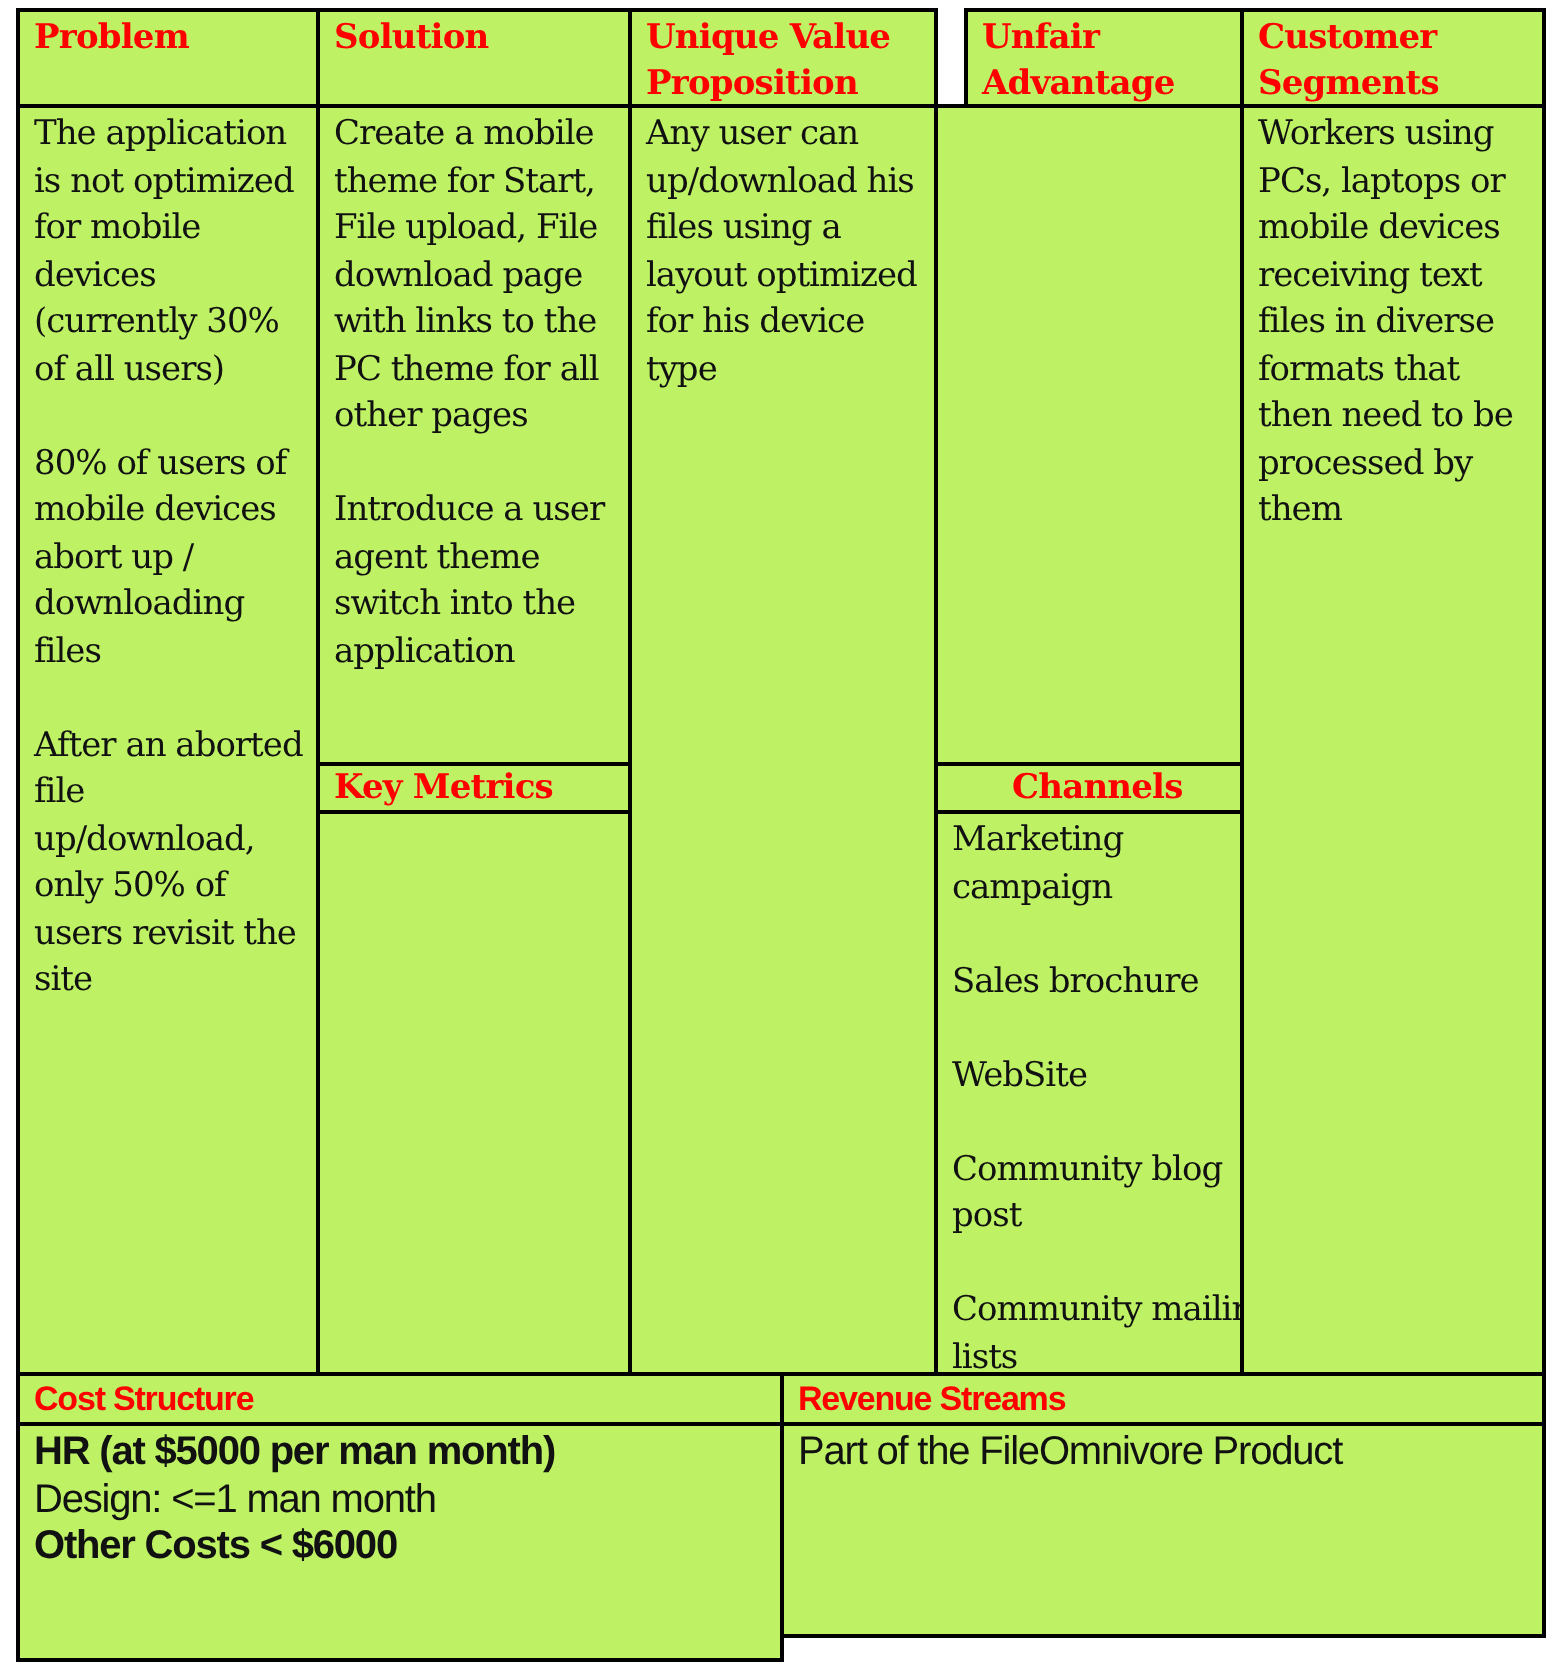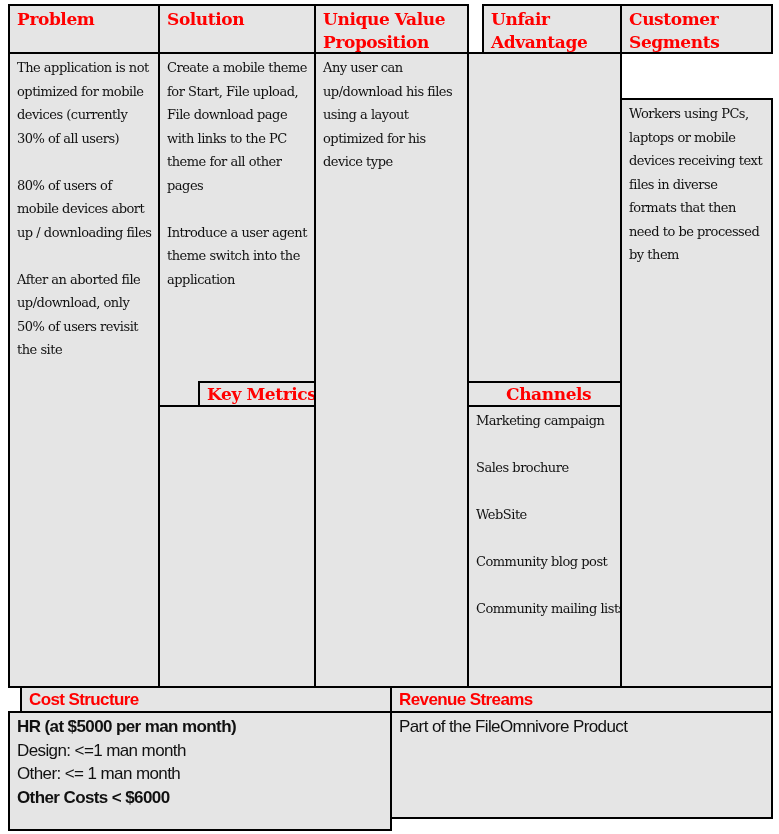--- a/index.html
+++ b/index.html
@@ -1,26 +1,26 @@
 <!DOCTYPE html>
 <html><head>
 <meta charset="utf-8">
 <style>
   html, body { margin:0; padding:0; background:#ffffff; }
   body { width:779px; height:834px; position:relative; overflow:hidden;
          font-family:"DejaVu Serif", "Liberation Serif", serif; color:#111; }
   .canvas { position:absolute; left:0; top:0; width:779px; height:834px; }
-  .cell { position:absolute; box-sizing:border-box; border:2px solid #000; background:#e5e5e5; }
+  .cell { position:absolute; box-sizing:border-box; border:2px solid #000; background:#bef264; }
   .hdr { color:#ff0000; font-weight:bold; font-size:17px; line-height:23px; padding:2px 0 0 7px;
          font-family:"DejaVu Serif", serif; letter-spacing:-0.4px; }
-  .body { font-size:13px; line-height:23.5px; padding:2px 4px 0 7px; letter-spacing:-0.5px;
+  .body { font-size:17px; line-height:23.5px; padding:2px 4px 0 7px; letter-spacing:-0.5px;
           white-space:pre-line; }
   .bhdr { color:#ff0000; font-weight:bold; font-size:17px; line-height:22px; padding:1px 0 0 7px;
           font-family:"Liberation Sans", sans-serif; letter-spacing:-0.6px; }
-  .bbody { font-family:"Liberation Sans", sans-serif; font-size:17px; line-height:23.5px; padding:2px 4px 0 7px; letter-spacing:-0.6px; }
+  .bbody { font-family:"Liberation Sans", sans-serif; font-size:20px; line-height:23.5px; padding:2px 4px 0 7px; letter-spacing:-0.6px; }
   .bbody .b { font-weight:bold; }
 </style>
 </head>
 <body>
 
 <div class="canvas">
 
   <div class="cell" style="left:8px;top:4px;width:152px;height:50px;">
     <div class="hdr">Problem</div>
   </div>
@@ -36,21 +36,21 @@
   <div class="cell" style="left:158px;top:4px;width:158px;height:50px;">
     <div class="hdr">Solution</div>
   </div>
 
   <div class="cell" style="left:158px;top:52px;width:158px;height:378px;">
     <div class="body">Create a mobile theme for Start, File upload, File download page with links to the PC theme for all other pages
 
 Introduce a user agent theme switch into the application</div>
   </div>
 
-  <div class="cell" style="left:158px;top:381px;width:185px;height:26px;margin-left:40px;">
+  <div class="cell" style="left:158px;top:381px;width:185px;height:26px;">
     <div class="hdr" style="padding-top:0;line-height:22px;">Key Metrics</div>
   </div>
 
   <div class="cell" style="left:158px;top:405px;width:158px;height:283px;">
     <div class="body"></div>
   </div>
 
   <div class="cell" style="left:314px;top:52px;width:155px;height:636px;">
     <div class="body">Any user can up/download his files using a layout optimized for his device type</div>
   </div>
@@ -80,33 +80,32 @@
 
 Community blog post
 
 Community mailing lists</div>
   </div>
 
   <div class="cell" style="left:620px;top:4px;width:153px;height:50px;">
     <div class="hdr">Customer Segments</div>
   </div>
 
-  <div class="cell" style="left:620px;top:52px;width:153px;height:636px;margin-top:46px;">
+  <div class="cell" style="left:620px;top:52px;width:153px;height:636px;">
     <div class="body">Workers using PCs, laptops or mobile devices receiving text files in diverse formats that then need to be processed by them</div>
   </div>
 
-  <div class="cell" style="left:20px;top:686px;width:384px;height:42px;">
+  <div class="cell" style="left:8px;top:686px;width:384px;height:42px;">
     <div class="bhdr">Cost Structure</div>
   </div>
 
   <div class="cell" style="left:8px;top:711px;width:384px;height:120px;">
     <div class="bbody">
       <div class="b">HR (at $5000 per man month)</div>
       <div>Design: &lt;=1 man month</div>
-      <div>Other: &lt;= 1 man month</div>
       <div class="b">Other Costs &lt; $6000</div>
     </div>
   </div>
 
   <div class="cell" style="left:390px;top:686px;width:383px;height:31px;">
     <div class="bhdr">Revenue Streams</div>
   </div>
 
   <div class="cell" style="left:390px;top:711px;width:383px;height:108px;">
     <div class="bbody">Part of the FileOmnivore Product</div>

